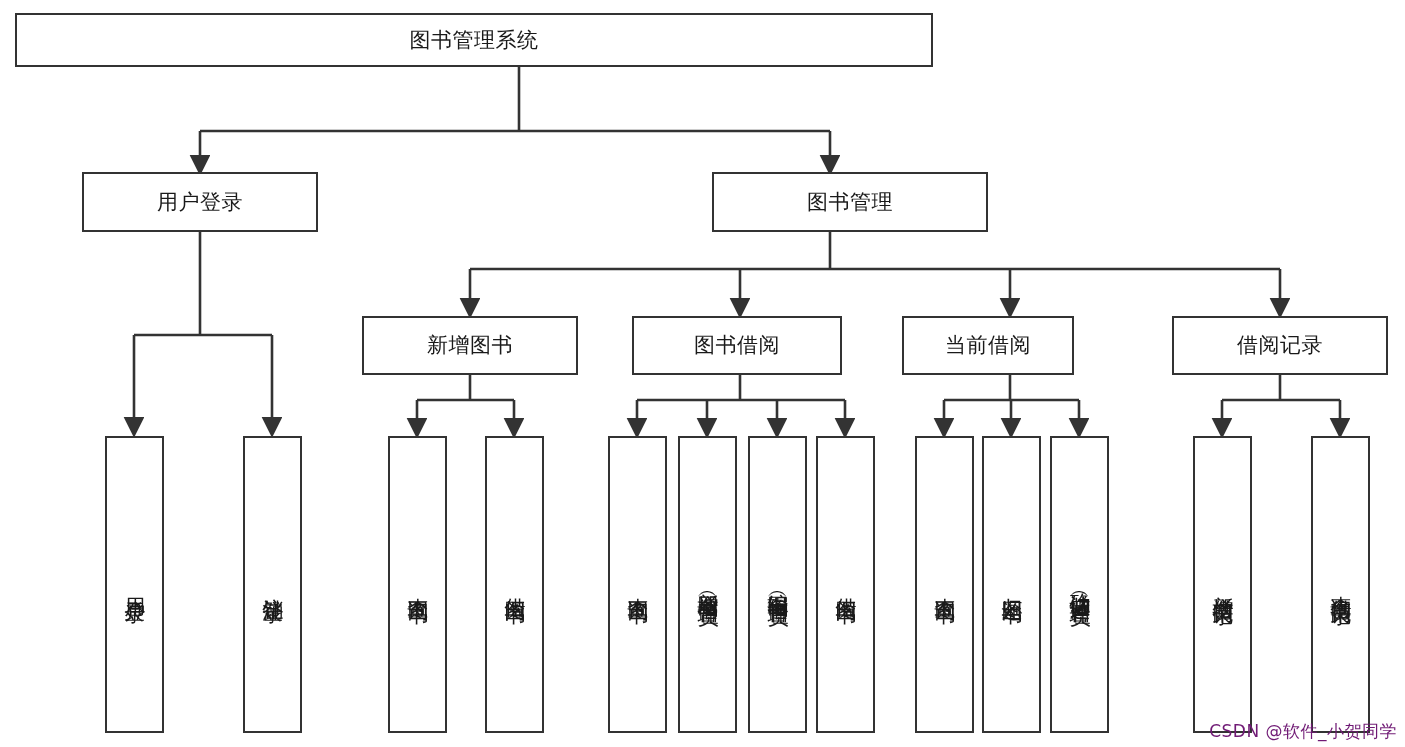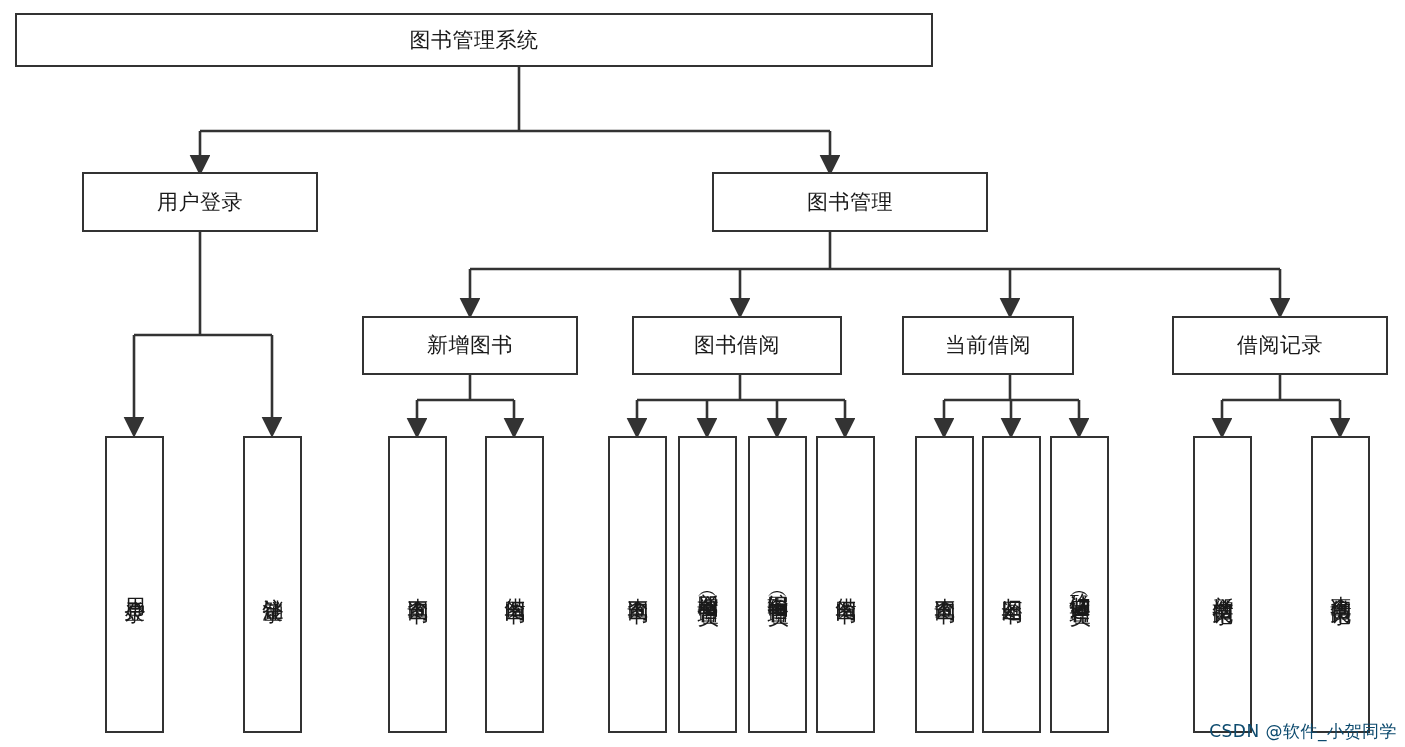--- a/index.html
+++ b/index.html
@@ -52,21 +52,21 @@
   .node.v .txt {
     writing-mode: vertical-rl;
     text-orientation: upright;
     display: block;
   }
   .watermark {
     position: absolute;
     right: 8px;
     bottom: 4px;
     font-size: 17px;
-    color: #0c4a6e;
+    color: #701a75;
     letter-spacing: 0.5px;
     white-space: nowrap;
     font-family: "DejaVu Sans", "Liberation Sans", sans-serif;
   }
 </style>
 </head>
 <body>
 
 <div id="canvas">
 

